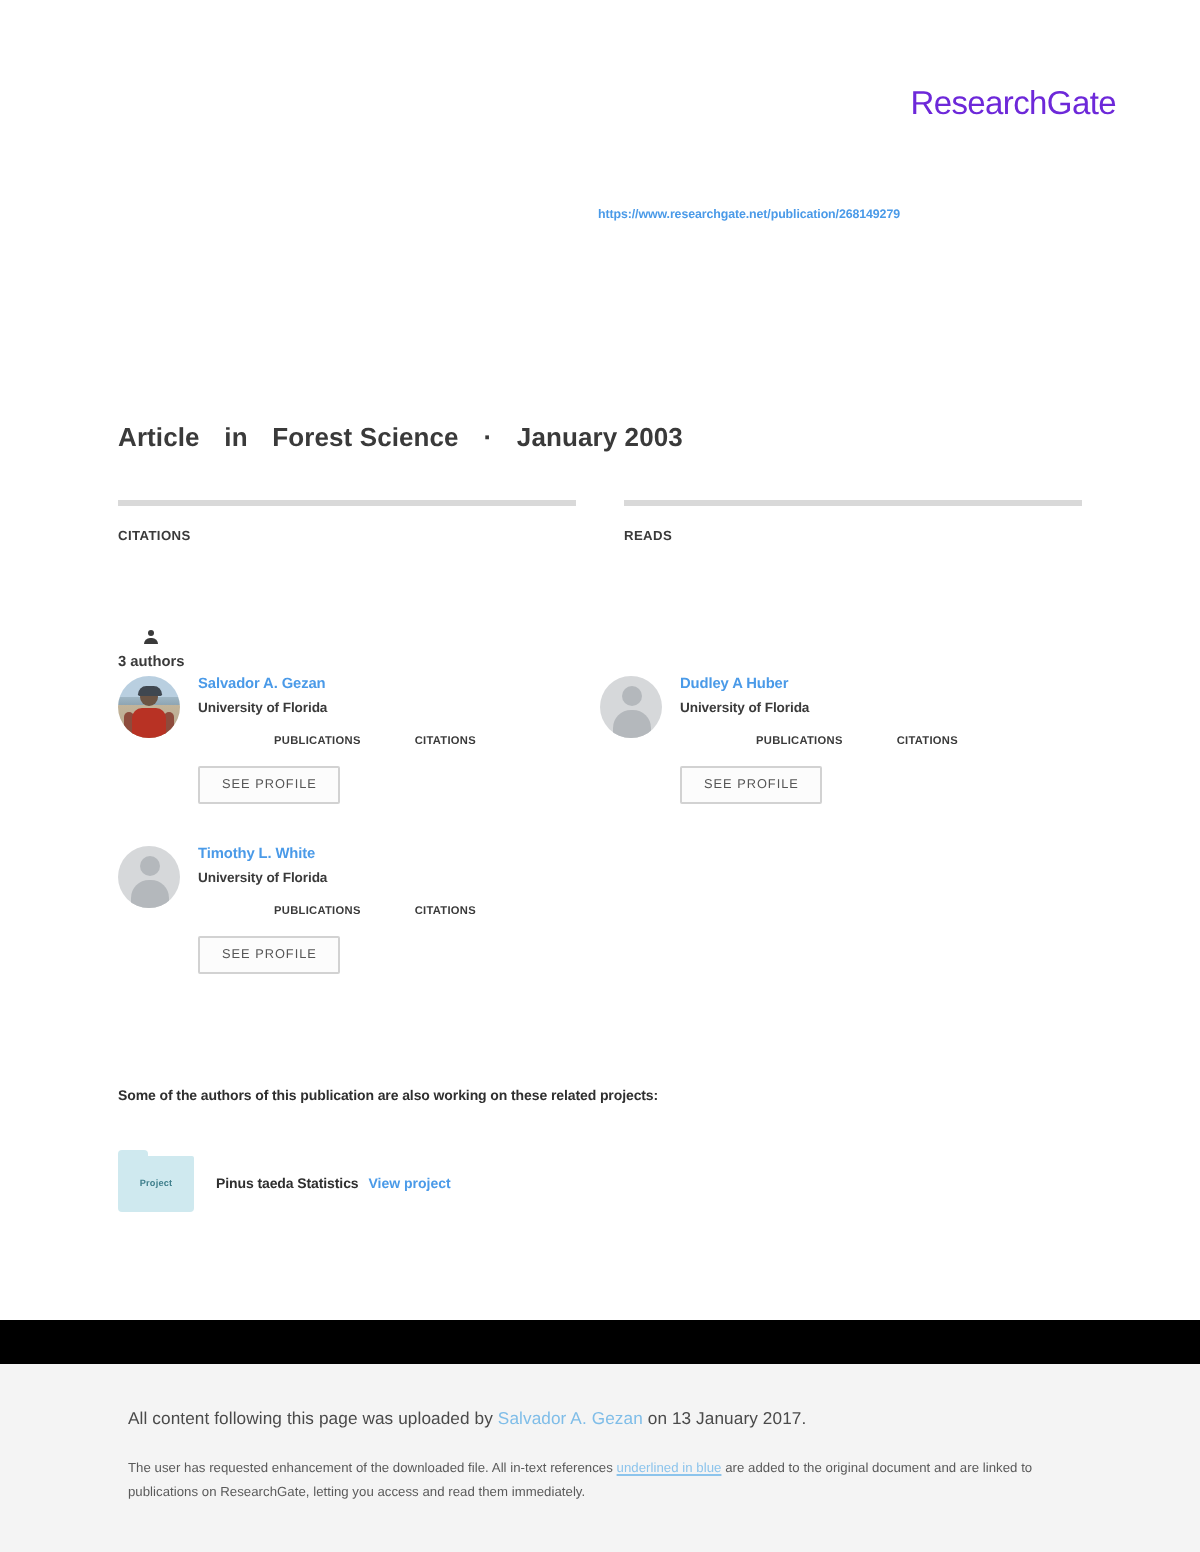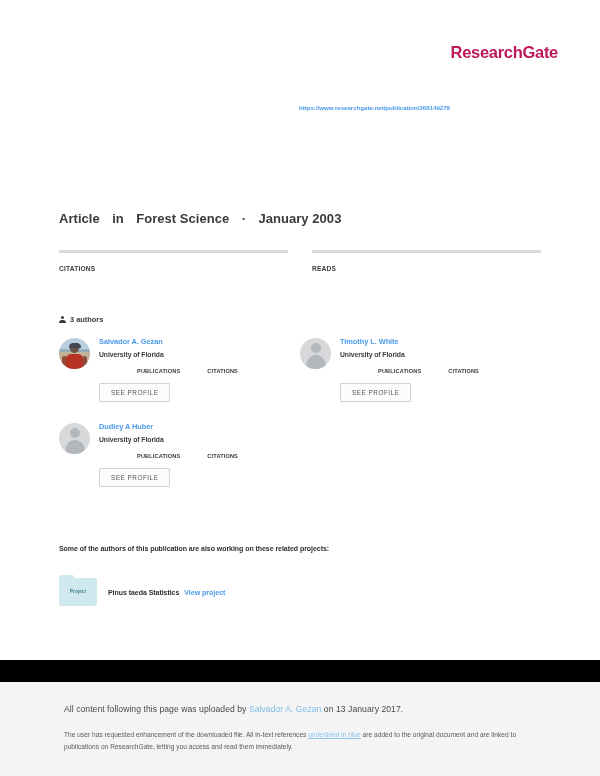--- a/index.html
+++ b/index.html
@@ -29,22 +29,22 @@
 
   
   .brand-row {
     position: absolute;
     top: 44px;
     right: 42px;
     text-align: right;
   }
   .brand-logo {
     font-size: 16.5px;
-    font-weight: bold;
-    color: #be185d;
+    font-weight: normal;
+    color: #6d28d9;
     letter-spacing: -0.3px;
     line-height: 1;
     white-space: nowrap;
   }
 
   
   .url-row {
     position: absolute;
     top: 104px;
     left: 299px;
@@ -113,20 +113,21 @@
   .authors-heading {
     position: absolute;
     top: 315px;
     left: 59px;
     font-size: 7.4px;
     font-weight: bold;
     color: #3a3a3a;
     display: flex;
     align-items: center;
     gap: 4px;
+    flex-direction: column;
   }
   .people-icon {
     display: inline-block;
     width: 7px;
     height: 7px;
     position: relative;
   }
   .people-icon::before {
     content: "";
     position: absolute;
@@ -486,55 +487,55 @@
             <div class="stat-label">CITATIONS</div>
           </div>
         </div>
         <div class="see-profile-btn">SEE PROFILE</div>
       </div>
     </div>
 
     <div class="author-card">
       <div class="avatar generic"></div>
       <div class="author-body">
+        <a class="author-name" href="#">Dudley A Huber</a>
+        <div class="author-affil">University of Florida</div>
+        <div class="author-stats">
+          <div class="stat-cell">
+            <div class="stat-value"></div>
+            <div class="stat-label">PUBLICATIONS</div>
+          </div>
+          <div class="stat-cell">
+            <div class="stat-value"></div>
+            <div class="stat-label">CITATIONS</div>
+          </div>
+        </div>
+        <div class="see-profile-btn">SEE PROFILE</div>
+      </div>
+    </div>
+
+    <div class="author-card">
+      <div class="avatar generic"></div>
+      <div class="author-body">
         <a class="author-name" href="#">Timothy L. White</a>
         <div class="author-affil">University of Florida</div>
         <div class="author-stats">
           <div class="stat-cell">
             <div class="stat-value"></div>
             <div class="stat-label">PUBLICATIONS</div>
           </div>
           <div class="stat-cell">
             <div class="stat-value"></div>
             <div class="stat-label">CITATIONS</div>
           </div>
         </div>
         <div class="see-profile-btn">SEE PROFILE</div>
       </div>
     </div>
 
-    <div class="author-card">
-      <div class="avatar generic"></div>
-      <div class="author-body">
-        <a class="author-name" href="#">Dudley A Huber</a>
-        <div class="author-affil">University of Florida</div>
-        <div class="author-stats">
-          <div class="stat-cell">
-            <div class="stat-value"></div>
-            <div class="stat-label">PUBLICATIONS</div>
-          </div>
-          <div class="stat-cell">
-            <div class="stat-value"></div>
-            <div class="stat-label">CITATIONS</div>
-          </div>
-        </div>
-        <div class="see-profile-btn">SEE PROFILE</div>
-      </div>
-    </div>
-
   </div>
 
   <div class="projects-heading">Some of the authors of this publication are also working on these related projects:</div>
 
   <div class="project-row">
     <div class="project-badge">
       <div class="badge-text">Project</div>
     </div>
     <div class="project-info">
       <span class="project-title">Pinus taeda Statistics</span>

